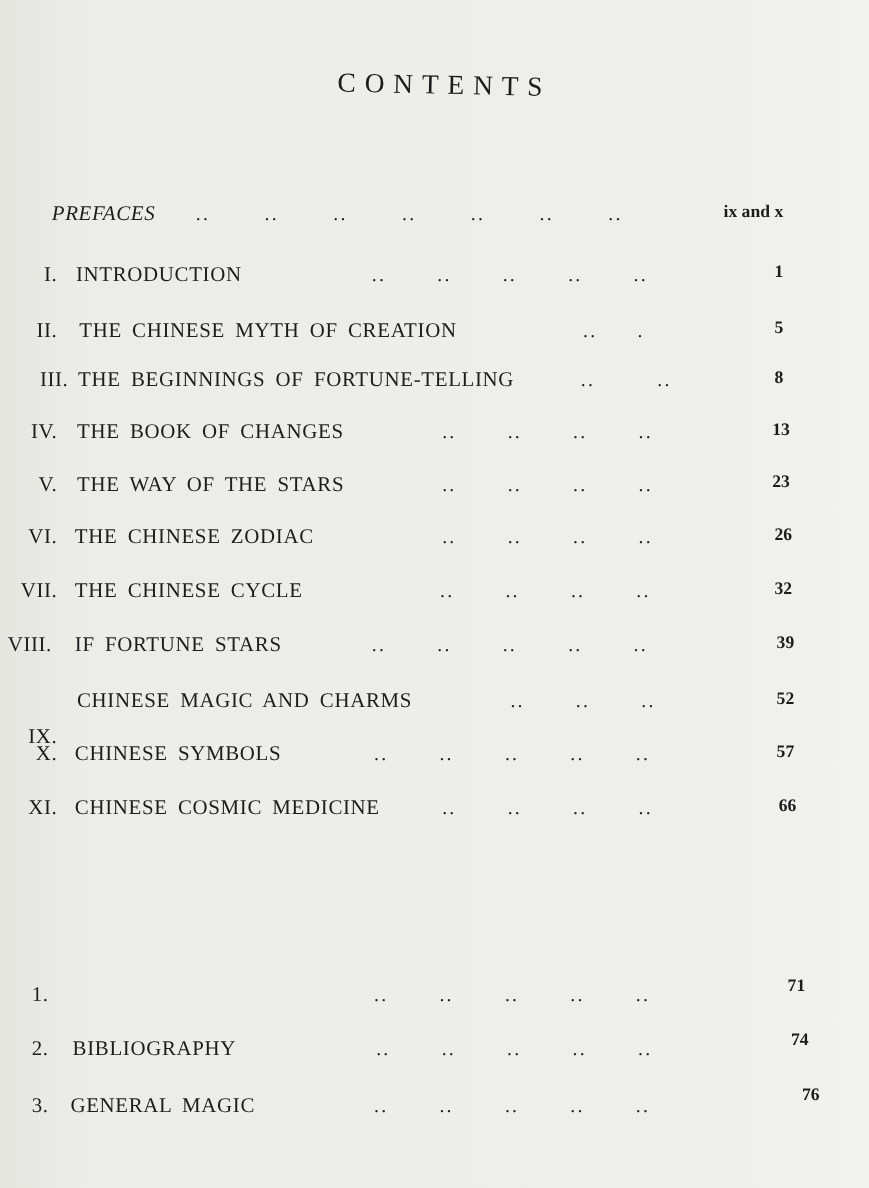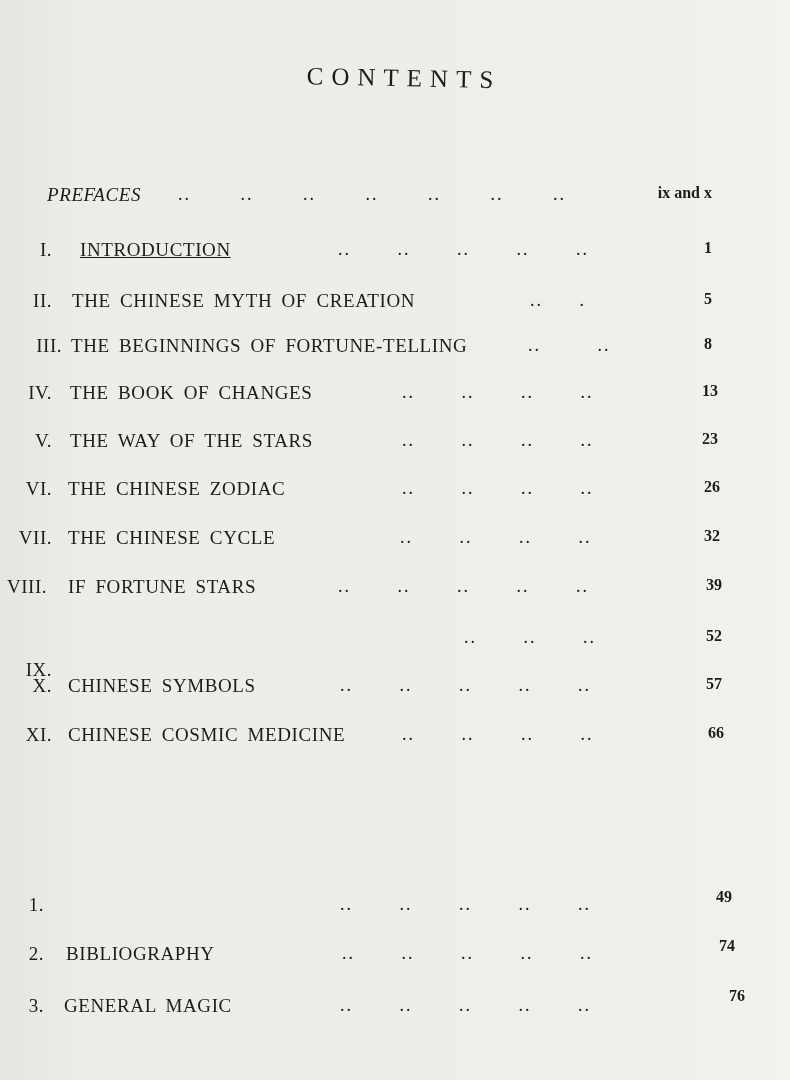--- a/index.html
+++ b/index.html
@@ -34,21 +34,21 @@
   <div class="title">CONTENTS</div>
 
   <div class="row" style="top:184px;">
     <span class="label" style="left:47px;font-style:italic;">PREFACES</span>
     <span class="dots" style="left:178px; word-spacing:43px;">.. .. .. .. .. .. ..</span>
     <span class="page-no" style="left:600px; width:112px; font-weight:bold;">ix and x</span>
   </div>
 
   <div class="row" style="top:239px;">
     <span class="num" style="left:0px;">I.</span>
-    <span class="label" style="left:80px;text-decoration:underline;">INTRODUCTION</span>
+    <span class="label" style="left:69px;">INTRODUCTION</span>
     <span class="dots" style="left:338px;">.. .. .. .. ..</span>
     <span class="page-no" style="left:660px; width:52px;">1</span>
   </div>
 
   <div class="row" style="top:290px;">
     <span class="num" style="left:0px;">II.</span>
     <span class="label" style="left:72px;">THE CHINESE MYTH OF CREATION</span>
     <span class="dots" style="left:530px; word-spacing:30px;">..   .</span>
     <span class="page-no" style="left:660px; width:52px;">5</span>
   </div>
@@ -90,20 +90,21 @@
 
   <div class="row" style="top:576px;">
     <span class="num" style="left:-5px; width:52px;">VIII.</span>
     <span class="label" style="left:68px;">IF FORTUNE STARS</span>
     <span class="dots" style="left:338px;">.. .. .. .. ..</span>
     <span class="page-no" style="left:670px; width:52px;">39</span>
   </div>
 
   <div class="row" style="top:627px;">
     <span class="num" style="left:0px;margin-top:32px;">IX.</span>
+    <span class="label" style="left:70px;">CHINESE MAGIC AND CHARMS</span>
     <span class="dots" style="left:464px;">.. .. ..</span>
     <span class="page-no" style="left:670px; width:52px;">52</span>
   </div>
 
   <div class="row" style="top:675px;">
     <span class="num" style="left:0px;">X.</span>
     <span class="label" style="left:68px;">CHINESE SYMBOLS</span>
     <span class="dots" style="left:340px;">.. .. .. .. ..</span>
     <span class="page-no" style="left:670px; width:52px;">57</span>
   </div>
@@ -112,21 +113,21 @@
     <span class="num" style="left:0px;">XI.</span>
     <span class="label" style="left:68px;">CHINESE COSMIC MEDICINE</span>
     <span class="dots" style="left:402px;">.. .. .. ..</span>
     <span class="page-no" style="left:672px; width:52px;">66</span>
   </div>
 
 
   <div class="row" style="top:894px;">
     <span class="num" style="left:0px; width:44px;">1.</span>
     <span class="dots" style="left:340px;">.. .. .. .. ..</span>
-    <span class="page-no" style="left:680px; width:52px; top:-6px;">49</span>
+    <span class="page-no" style="left:680px; width:52px; top:-6px;">71</span>
   </div>
 
   <div class="row" style="top:943px;">
     <span class="num" style="left:0px; width:44px;">2.</span>
     <span class="label" style="left:66px;">BIBLIOGRAPHY</span>
     <span class="dots" style="left:342px;">.. .. .. .. ..</span>
     <span class="page-no" style="left:683px; width:52px; top:-6px;">74</span>
   </div>
 
   <div class="row" style="top:995px;">

